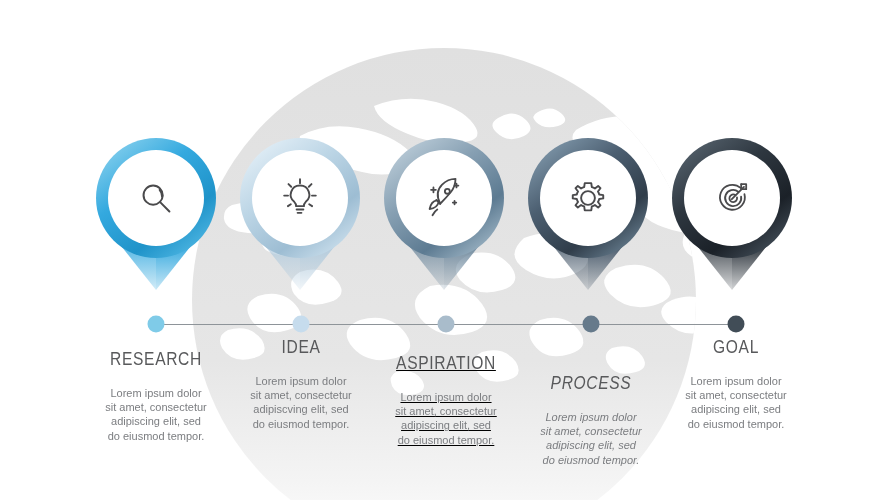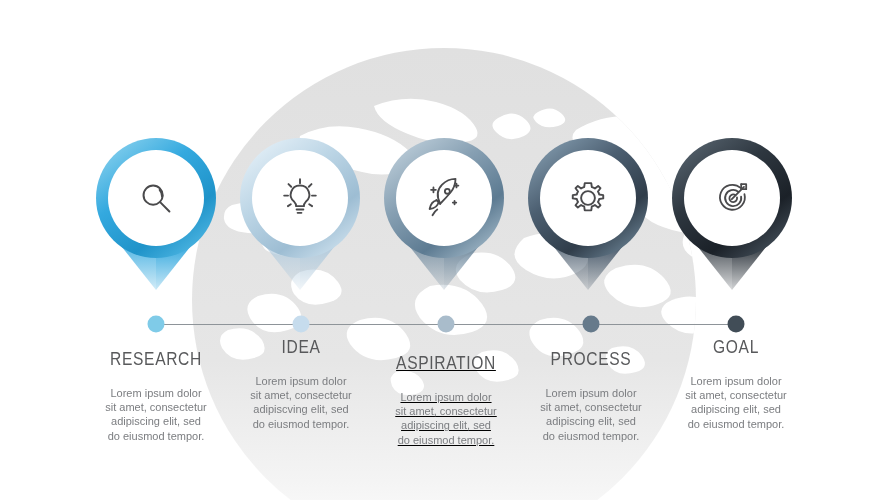--- a/index.html
+++ b/index.html
@@ -287,21 +287,21 @@
 adipiscving elit, sed
 do eiusmod tempor.</p>
   </div>
   <div class="txt" style="left:446px;top:352px;text-decoration:underline;">
     <p class="txt-title">ASPIRATION</p>
     <p class="txt-body">Lorem ipsum dolor
 sit amet, consectetur
 adipiscing elit, sed
 do eiusmod tempor.</p>
   </div>
-  <div class="txt" style="left:591px;top:348px;">
+  <div class="txt" style="left:591px;top:372px;font-style:italic;">
     <p class="txt-title">PROCESS</p>
     <p class="txt-body">Lorem ipsum dolor
 sit amet, consectetur
 adipiscing elit, sed
 do eiusmod tempor.</p>
   </div>
   <div class="txt" style="left:736px;top:336px;">
     <p class="txt-title">GOAL</p>
     <p class="txt-body">Lorem ipsum dolor
 sit amet, consectetur

